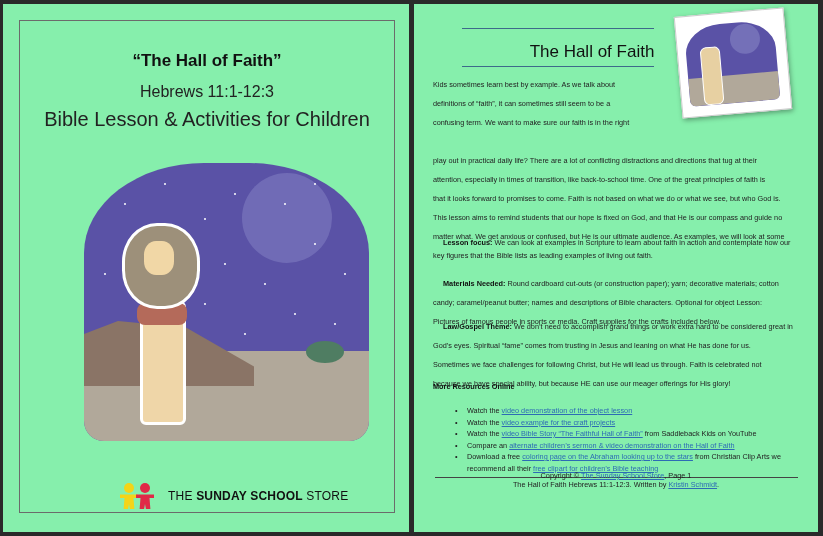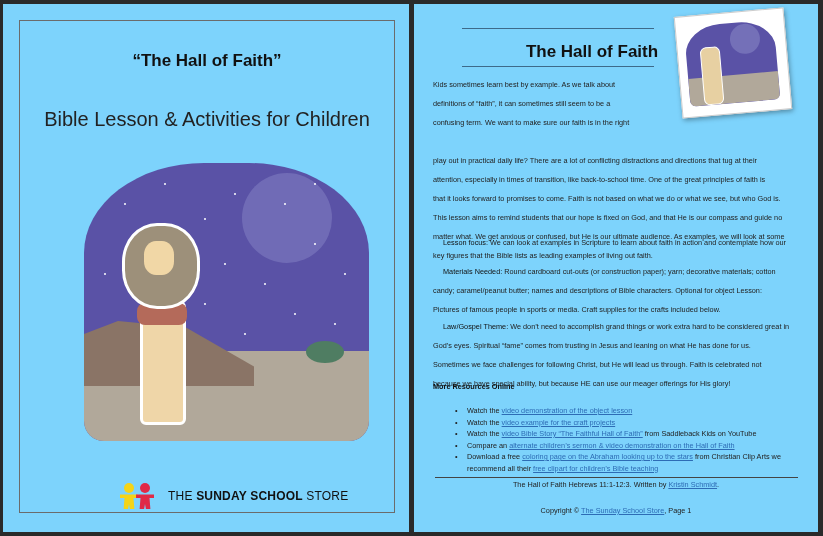--- a/index.html
+++ b/index.html
@@ -3,21 +3,21 @@
 <meta charset="utf-8">
 <style>
   html, body { margin: 0; padding: 0; }
   body {
     width: 823px; height: 536px; overflow: hidden;
     background: #2a2a2a;
     font-family: "Liberation Sans", sans-serif;
     position: relative;
   }
   .page {
-    position: absolute; background: #7dd3fc;
+    position: absolute; background: #86efac;
   }
   #page-left { left: 3px; top: 4px; width: 406px; height: 528px; }
   #page-right { left: 414px; top: 4px; width: 404px; height: 528px; }
   .cover-frame {
     position: absolute; left: 16px; top: 16px; width: 376px; height: 493px;
     border: 1px solid #6b6b6b; box-sizing: border-box;
   }
   .cover-title {
     position: absolute; left: 0; right: 0; top: 30px; text-align: center;
     font-weight: bold; font-size: 17px; color: #111;
@@ -83,51 +83,52 @@
     clip-path: polygon(0 15%, 100% 15%, 100% 35%, 75% 35%, 80% 100%, 55% 100%, 50% 70%, 45% 100%, 20% 100%, 25% 35%, 0 35%); }
   .kid.yellow { left: 0; } .kid.yellow .k-head, .kid.yellow .k-body { background: #f4d417; }
   .kid.red { left: 16px; } .kid.red .k-head, .kid.red .k-body { background: #e02947; }
   .logo-text { font-size: 12px; color: #111; letter-spacing: 0.2px; }
   .logo-text b { font-weight: bold; }
 
   
   .rule { position: absolute; height: 1px; background: #3d6a8a; }
   .r-title {
     position: absolute; left: 48px; width: 260px; top: 38px; text-align: center;
-    font-size: 17px; font-weight: bold; color: #111;
+    font-size: 17px; font-weight: normal; color: #111;
   }
   .photo {
     position: absolute; left: 264px; top: 8px; width: 108px; height: 100px;
     background: #fff; transform: rotate(-5deg);
     box-shadow: 1px 2px 5px rgba(0,0,0,0.35); border: 1px solid #ccc;
   }
   .photo-inner {
     position: absolute; left: 8px; top: 10px; width: 90px; height: 80px;
     background: #5a52a6; border-radius: 36px 36px 6px 6px / 28px 28px 6px 6px; overflow: hidden;
   }
   .photo-inner .pg { position: absolute; left: 0; right: 0; bottom: 0; height: 28px; background: #b1a89a; }
   .photo-inner .pm { position: absolute; left: 45px; top: 2px; width: 30px; height: 30px; border-radius: 50%; background: #7470b8; }
   .photo-inner .pf { position: absolute; left: 14px; top: 22px; width: 18px; height: 56px; background: #e7d0a2; border: 1px solid #fff; border-radius: 6px; }
   .para { position: absolute; left: 19px; font-size: 7.3px; color: #222; line-height: 19px; }
-  .para b { font-weight: normal; color: #111; padding-left: 10px; }
+  .para b { font-weight: bold; color: #111; padding-left: 10px; }
   .res-title { position: absolute; left: 19px; top: 378px; font-size: 7.3px; font-weight: bold; color: #111; }
   .res-list { position: absolute; left: 34px; top: 394px; margin: 7px; padding: 0; list-style: none; font-size: 7.3px; color: #222; }
   .res-list li { position: relative; padding-left: 12px; line-height: 11.5px; }
   .res-list li::before { content: "\2022"; position: absolute; left: 0; top: 0; }
   a.lnk { color: #2d6cb5; text-decoration: underline; }
   .footer-rule { position: absolute; left: 21px; top: 473px; width: 363px; height: 1px; background: #444; }
   .footer1 { position: absolute; left: 0; right: 0; top: 476px; text-align: center; font-size: 7.3px; color: #222; }
-  .footer2 { position: absolute; left: 0; right: 0; top: 502px; text-align: center; font-size: 7.3px; color: #222; }
+  .footer2 { position: absolute; left: 0; right: 0; top: 467px; text-align: center; font-size: 7.3px; color: #222; }
 </style>
 </head>
 <body>
 
 <div class="page" id="page-left">
   <div class="cover-frame">
     <div class="cover-title">“The Hall of Faith”</div>
+    <div class="cover-ref">Hebrews 11:1-12:3</div>
     <div class="cover-sub">Bible Lesson &amp; Activities for Children</div>
 
     <div class="illustration" title="Abraham looking up at the stars at night beside a tent">
       <div class="illus-moon"></div>
       <span class="star" style="left:40px;top:40px"></span>
         <span class="star" style="left:80px;top:20px"></span>
       <span class="star" style="left:120px;top:55px"></span>
         <span class="star" style="left:150px;top:30px"></span>
       <span class="star" style="left:200px;top:40px"></span>
         <span class="star" style="left:230px;top:80px"></span>
@@ -192,21 +193,21 @@
     <div>that it looks forward to promises to come. Faith is not based on what we do or what we see, but who God is.</div>
     <div>This lesson aims to remind students that our hope is fixed on God, and that He is our compass and guide no</div>
     <div>matter what. We get anxious or confused, but He is our ultimate audience. As examples, we will look at some</div>
     <div>key figures that the Bible lists as leading examples of living out faith.</div>
   </div>
 
   <div class="para" style="top:229px;width:380px">
     <div><b>Lesson focus:</b><span> We can look at examples in Scripture to learn about faith in action and contemplate how our</span></div>
   </div>
 
-  <div class="para" style="top:258px;width:380px">
+  <div class="para" style="top:270px;width:380px">
     <div><b>Materials Needed:</b><span> Round cardboard cut-outs (or construction paper); yarn; decorative materials; cotton</span></div>
     <div>candy; caramel/peanut butter; names and descriptions of Bible characters. Optional for object Lesson:</div>
     <div>Pictures of famous people in sports or media. Craft supplies for the crafts included below.</div>
   </div>
 
   <div class="para" style="top:313px;width:380px">
     <div><b>Law/Gospel Theme:</b><span> We don’t need to accomplish grand things or work extra hard to be considered great in</span></div>
     <div>God’s eyes. Spiritual “fame” comes from trusting in Jesus and leaning on what He has done for us.</div>
     <div>Sometimes we face challenges for following Christ, but He will lead us through. Faith is celebrated not</div>
     <div>because we have special ability, but because HE can use our meager offerings for His glory!</div>

